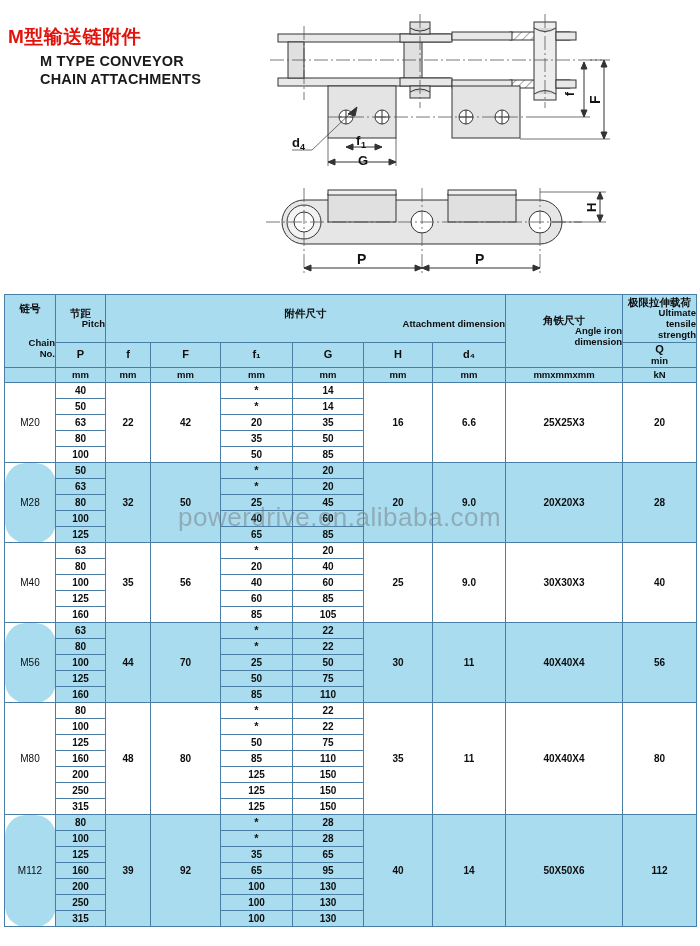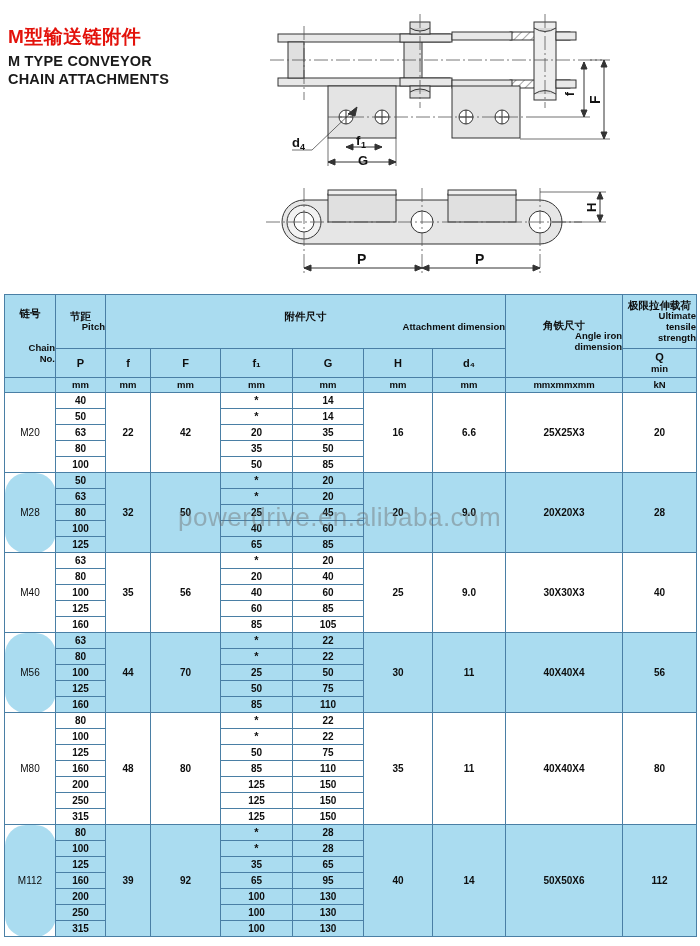--- a/index.html
+++ b/index.html
@@ -14,21 +14,21 @@
 
   
   #title-block { position:absolute; left:8px; top:26px; width:240px; }
   #title-cn {
     font-size: 19px; font-weight: bold; color: #e3120b;
     letter-spacing: .5px; line-height: 1.15; white-space: nowrap;
   }
   #title-en {
     margin-top: 4px;
     font-size: 14.5px; font-weight: bold; color: #1a1a1a;
-    line-height: 1.25; letter-spacing: .2px;
+    line-height: 1.25; letter-spacing: .2px; margin-left: 32px;
   }
 
   
   #drawing-top { position:absolute; left:252px; top:4px; }
   #drawing-bottom { position:absolute; left:252px; top:172px; }
   .dimlabel { font-family:"Liberation Sans", sans-serif; font-weight:bold; }
 
   
   #spec-table {
     position: absolute; left: 4px; top: 294px;
@@ -46,21 +46,21 @@
     line-height: 1.15;
   }
   thead th { background: #aadcf0; font-weight: bold; }
   .hdr-cn { font-size: 10.5px; font-weight:bold; display:block; }
   .hdr-en { font-size: 9.5px; font-weight:bold; display:block;text-align:right; }
   .sym { font-size: 11px; font-weight: bold; }
   .unit { font-size: 9.5px; font-weight: bold; }
   th.h-group { height: 46px; }
   th.h-sym { height: 20px; }
   th.h-unit { height: 15px; }
-  th.h-chain { height: 83px; }
+  th.h-chain { height: 73px; }
 
   tbody td { height: 16px; font-size: 10px; font-weight: bold; background: #ffffff; }
   tbody tr.shade td { background: #aadcf0; }
   td.group { font-size: 10px; font-weight: normal; border-radius: 21px; }
   .star { font-size: 11px; font-weight: bold; letter-spacing:0; }
 
   
   col.c-chain { width: 51px; }
   col.c-p     { width: 50px; }
   col.c-f     { width: 45px; }

